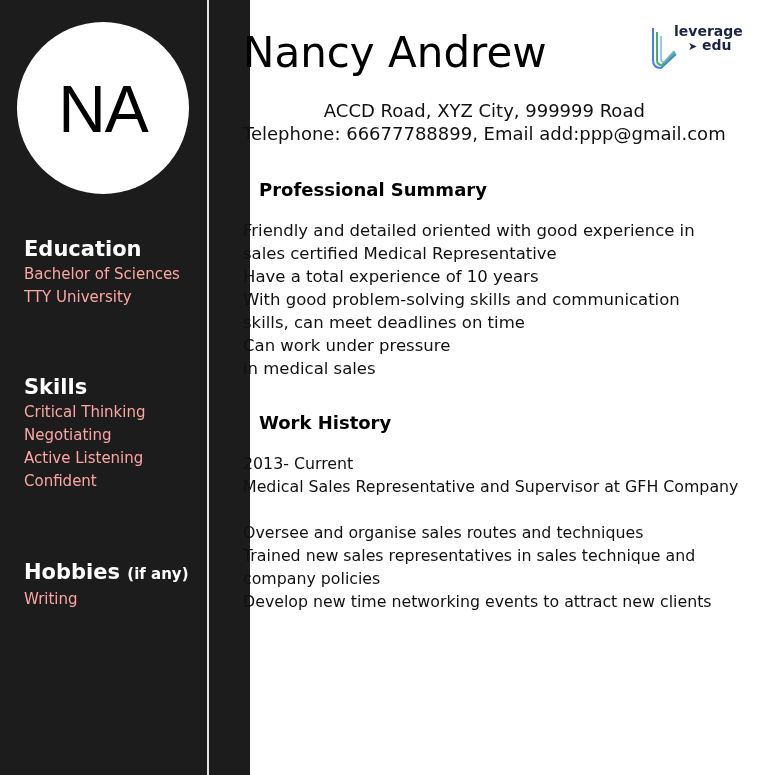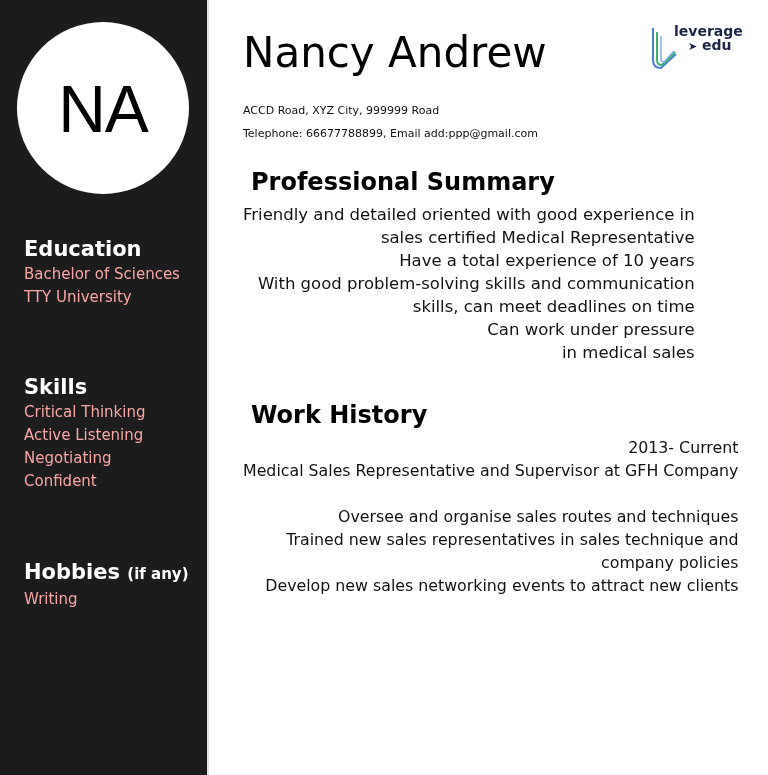--- a/index.html
+++ b/index.html
@@ -1,44 +1,44 @@
 <!DOCTYPE html>
 <html><head>
   <meta charset="utf-8">
   <style>
     html, body { margin: 0; padding: 0; }
     body {
       width: 768px; height: 775px; position: relative; overflow: hidden;
       background: #ffffff; font-family: "DejaVu Sans", sans-serif; color: #111;
     }
     .sidebar {
-      position: absolute; left: 0; top: 0; width: 207px; height: 775px;
+      position: absolute; left: 0; top: 0; width: 250px; height: 775px;
       background: #1c1c1c; color: #f2f2f2;
     }
     .sidebar-edge { position:absolute; left:207px; top:0; width:2px; height:775px; background:#e6e6e6; }
     .avatar {
       position: absolute; left: 17px; top: 22px; width: 172px; height: 172px;
       border-radius: 50%; background: #fff; display: flex; align-items: center; justify-content: center;
     }
     .avatar span {
       font-family: "Liberation Sans", sans-serif; font-size: 66px; color: #000; letter-spacing: -1px;
       margin-top: 2px;
     }
     .side-section { position: absolute; left: 24px; }
     .side-heading { font-size: 21px; font-weight: bold; line-height: 28px; color: #fff; }
     .side-heading .sub { font-size: 15px; }
     .side-item { font-size: 15px; line-height: 23px; color: #fca5a5; }
     .name {
       position: absolute; left: 243px; top: 28px; font-size: 42px; color: #000; white-space: nowrap;
       letter-spacing: 0px;
     }
-    .contact { position: absolute; left: 243px; top: 99px; font-size: 11px; line-height: 23px; color: #111; white-space: nowrap; }
+    .contact { position: absolute; left: 243px; top: 99px; font-size: 18px; line-height: 23px; color: #111; white-space: nowrap; text-align: center; }
     .section { position: absolute; left: 243px; white-space: nowrap; }
-    .section h2 { margin: 8px; font-size: 24px; font-weight: bold; line-height: 26px; color: #000; }
-    .line { font-size: 16.5px; line-height: 23px; color: #111; text-align: right; }
+    .section h2 { margin: 16px; font-size: 18px; font-weight: bold; line-height: 26px; color: #000; }
+    .line { font-size: 16.5px; line-height: 23px; color: #111; }
     .wh .line { font-size: 15.8px; }
     .gap { height: 23px; }
 
     .logo { position: absolute; left: 650px; top: 24px; width: 100px; height: 50px; }
     .logo-text { position: absolute; left: 24px; top: 0; font-family: "DejaVu Sans", sans-serif; font-weight: bold; font-size: 14px; line-height: 14px; color: #1b2447; }
     .logo-text .edu { display:block; padding-left: 14px; }
   </style>
 </head>
 <body>
 
@@ -49,22 +49,22 @@
 
   <div class="side-section" style="top:235px;">
     <div class="side-heading">Education</div>
     <div class="side-item">Bachelor of Sciences</div>
     <div class="side-item">TTY University</div>
   </div>
 
   <div class="side-section" style="top:373px;">
     <div class="side-heading">Skills</div>
     <div class="side-item">Critical Thinking</div>
+    <div class="side-item">Negotiating</div>
     <div class="side-item">Active Listening</div>
-    <div class="side-item">Negotiating</div>
     <div class="side-item">Confident</div>
   </div>
 
   <div class="side-section" style="top:558px;">
     <div class="side-heading"><span>Hobbies</span> <span class="sub">(if any)</span></div>
     <div class="side-item">Writing</div>
   </div>
 </div>
 <div class="sidebar-edge"></div>
 
@@ -100,16 +100,16 @@
 
 <div class="section wh" style="top:394px;">
   <h2>Work History</h2>
   <div>
     <div class="line">2013- Current</div>
     <div class="line">Medical Sales Representative and Supervisor at GFH Company</div>
     <div class="gap"></div>
     <div class="line">Oversee and organise sales routes and techniques</div>
     <div class="line">Trained new sales representatives in sales technique and</div>
     <div class="line">company policies</div>
-    <div class="line">Develop new sales networking events to attract new clients</div>
+    <div class="line">Develop new time networking events to attract new clients</div>
   </div>
   <div class="gap"></div>
 </div>
 
 </body></html>

